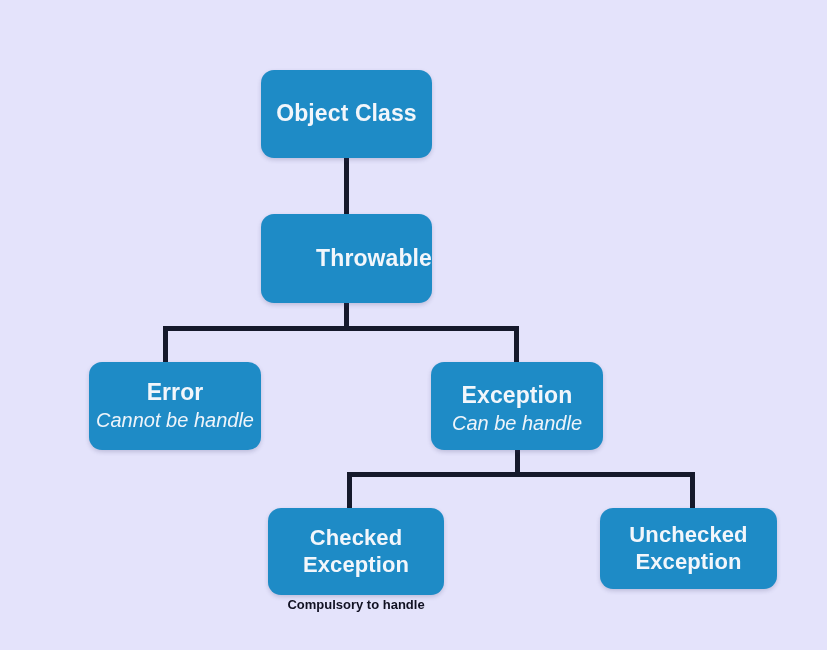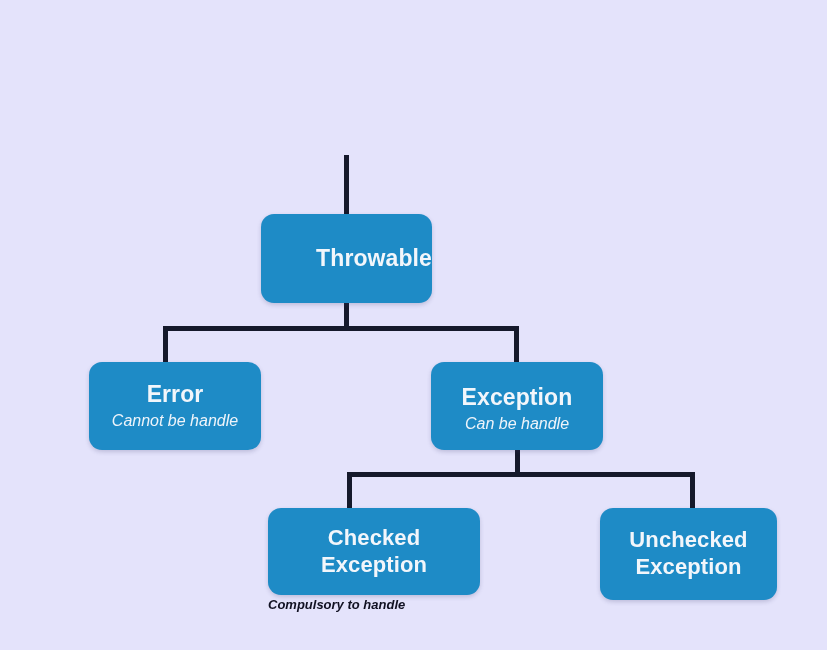--- a/index.html
+++ b/index.html
@@ -43,42 +43,41 @@
     white-space: nowrap;
   }
   .node-title.two-line {
     white-space: normal;
     font-size: 22px;
     line-height: 1.22;
   }
   .node-sub {
     color: #eef4fa;
     font-style: italic;
-    font-size: 16px;
+    font-size: 20px;
     text-align: left;
     margin-top: 4px;
     white-space: nowrap;
   }
 
   
   #node-object-class { left: 261px; top: 70px;  width: 171px; height: 88px; }
   #node-throwable    { left: 261px; top: 214px; width: 171px; height: 89px; align-items: flex-end; }
   #node-error        { left: 89px;  top: 362px; width: 172px; height: 88px; }
   #node-exception    { left: 431px; top: 362px; width: 172px; height: 88px; padding-top: 6px; }
-  #node-checked      { left: 268px; top: 508px; width: 212px; height: 87px; }
-  #node-unchecked    { left: 600px; top: 508px; width: 177px; height: 92px; }
+  #node-checked      { left: 268px; top: 508px; width: 176px; height: 87px; }
+  #node-unchecked    { left: 600px; top: 508px; width: 177px; height: 81px; }
 
   
   .caption {
     position: absolute;
     color: #111122;
     font-weight: bold;
-    font-style: italic;
     font-size: 13px;
-    text-align: left;
+    text-align: center;
     white-space: nowrap;
     z-index: 3;
   }
   #caption-checked   { left: 268px; top: 597px; width: 176px; }
   #caption-unchecked { left: 596px; top: 597px; width: 185px; }
 
   
   .conn {
     position: absolute;
     background: #15192b;
@@ -110,20 +109,23 @@
   <div class="conn v" id="conn-oc-thr"></div>
   <div class="conn v" id="conn-thr-stem"></div>
   <div class="conn h" id="conn-bar-1"></div>
   <div class="conn v" id="conn-drop-err"></div>
   <div class="conn v" id="conn-drop-exc"></div>
   <div class="conn v" id="conn-exc-stem"></div>
   <div class="conn h" id="conn-bar-2"></div>
   <div class="conn v" id="conn-drop-chk"></div>
   <div class="conn v" id="conn-drop-unc"></div>
 
+  <div class="node" id="node-object-class">
+    <div class="node-title">Object Class</div>
+  </div>
 
   <div class="node" id="node-throwable">
     <div class="node-title">Throwable</div>
   </div>
 
   <div class="node" id="node-error">
     <div class="node-title">Error</div>
     <div class="node-sub">Cannot be handle</div>
   </div>
 

